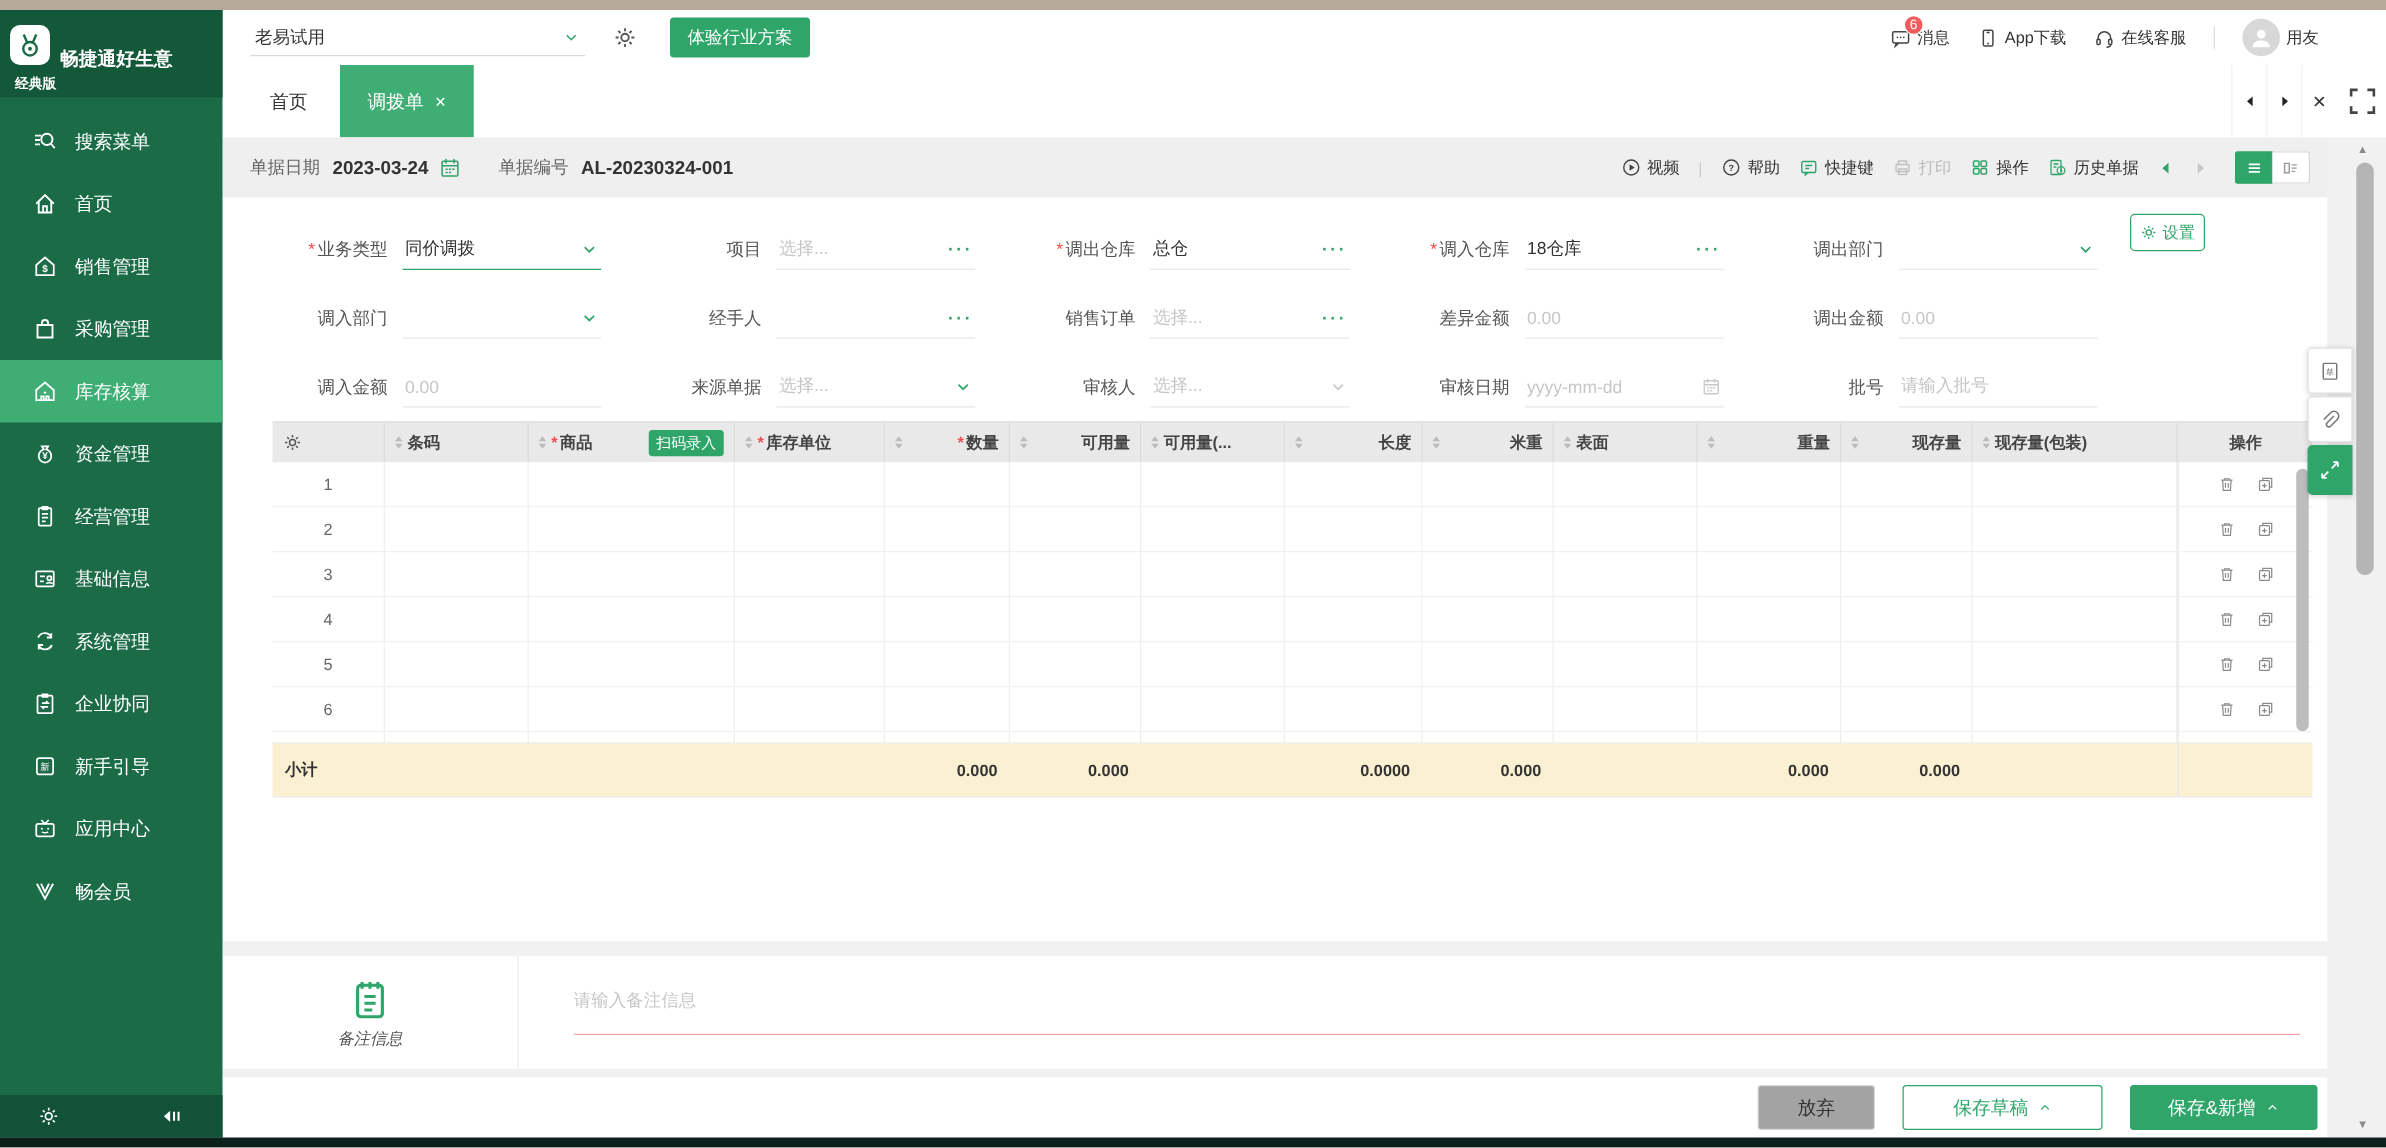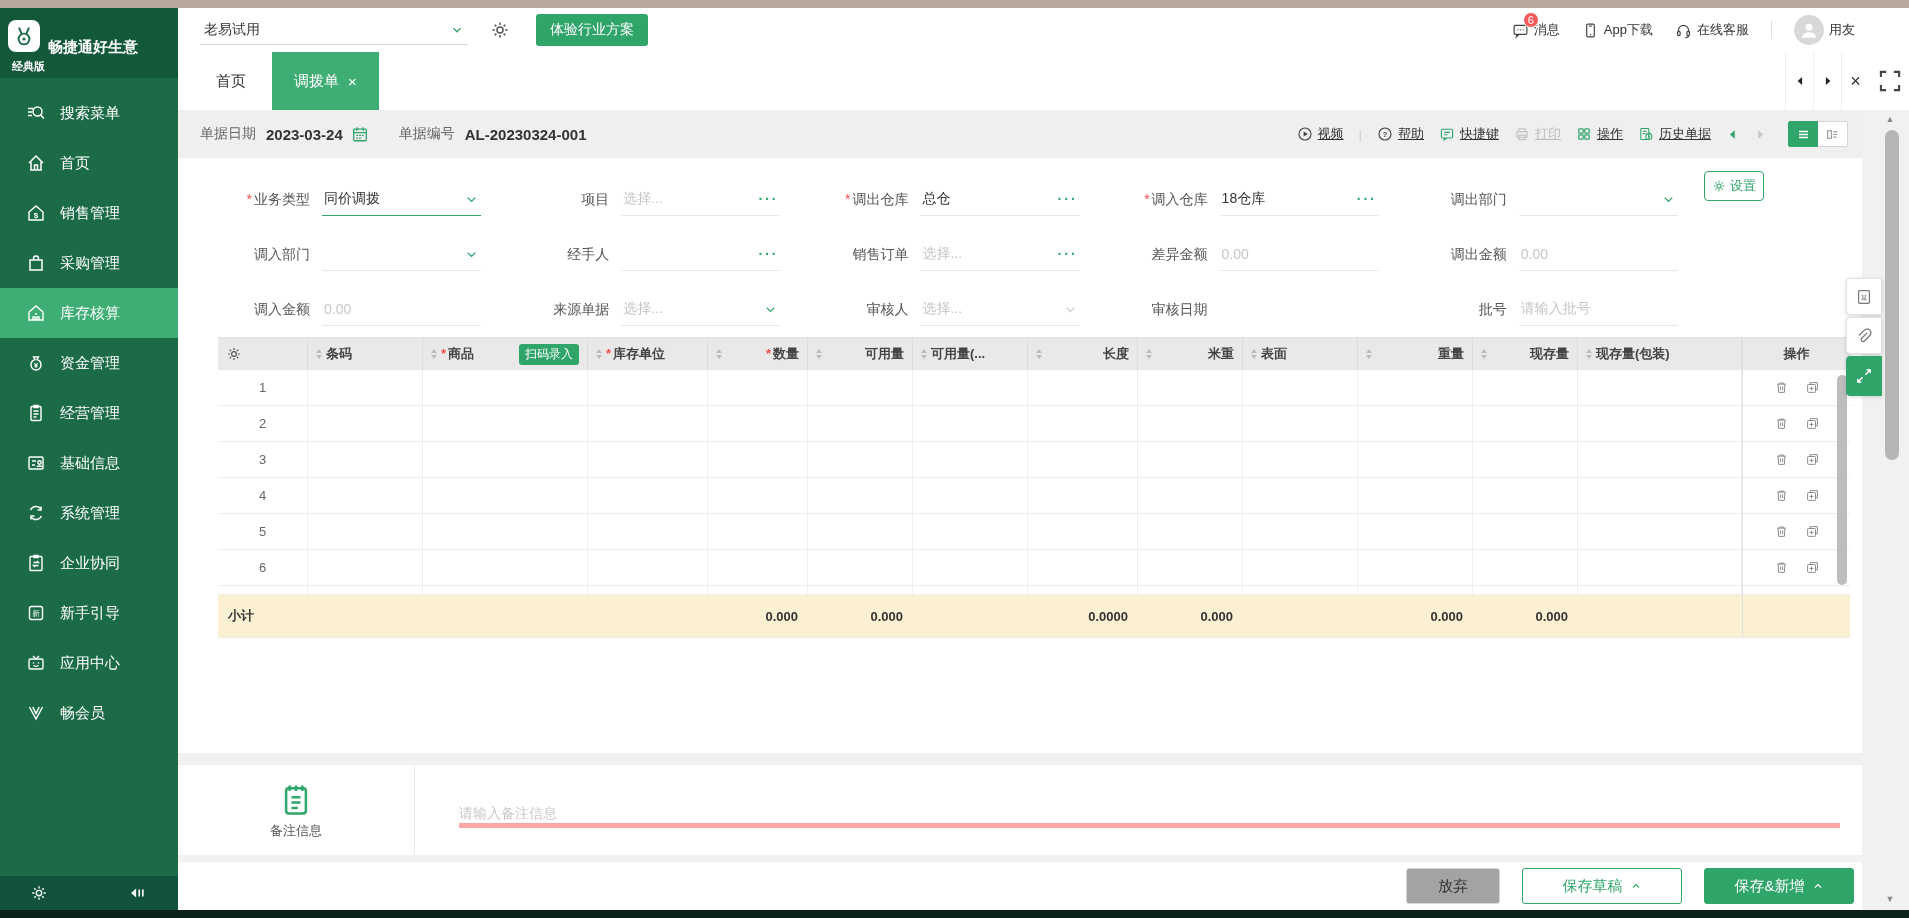--- a/index.html
+++ b/index.html
@@ -57,21 +57,21 @@
   .fs-btn{position:absolute;right:6px;top:16px;width:26px;height:26px;color:#444;cursor:pointer;}
 
   
   .workspace{position:absolute;left:0;top:102px;width:1731px;height:800px;background:#f1f1f2;}
   .toolbar{position:absolute;left:0;top:0;width:1684px;height:48px;background:#efeff0;display:flex;align-items:center;padding:0 14px 0 22px;font-size:13px;}
   .tb-label{color:#666;font-size:14px;}
   .tb-value{color:#333;font-size:15px;font-weight:bold;margin-left:10px;}
   .tb-cal{width:18px;height:18px;color:#2fa56a;margin-left:8px;cursor:pointer;}
   .tb-group2{margin-left:30px;display:flex;align-items:center;}
   .tb-right{margin-left:auto;display:flex;align-items:center;gap:15px;}
-  .tb-item{display:flex;align-items:center;gap:5px;color:#333;cursor:pointer;text-decoration:underline;}
+  .tb-item{display:flex;align-items:center;gap:5px;color:#333;cursor:pointer;}
   .tb-item .icon{width:16px;height:16px;}
   .tb-item.disabled{color:#bbb;cursor:default;}
   .tb-sep{color:#ccc;}
   .tb-caret{width:13px;height:13px;cursor:pointer;}
   .view-toggle{display:flex;margin-left:6px;}
   .vt{width:30px;height:26px;display:flex;align-items:center;justify-content:center;cursor:pointer;}
   .vt .icon{width:15px;height:15px;}
   .vt.on{background:#2fa56a;border:1px solid #2fa56a;color:#fff;border-radius:2px 0 0 2px;}
   .vt.off{background:#fff;border:1px solid #d5d5d5;border-left:none;color:#999;border-radius:0 2px 2px 0;}
 
@@ -116,25 +116,25 @@
   .ts.right{justify-content:flex-end;}
   .action-col{width:108px;flex:0 0 auto;border-left:1px solid #e0e0e0;}
   .ac-head{height:33px;background:#e9e9ea;border-top:1px solid #e0e0e0;display:flex;align-items:center;justify-content:center;font-size:13px;font-weight:bold;color:#444;}
   .ac-row{height:36px;background:#fff;border-bottom:1px solid #ededed;display:flex;align-items:center;justify-content:center;gap:16px;}
   .ac-row .icon{width:15px;height:15px;color:#8a8a8a;cursor:pointer;}
   .ac-gap{height:8px;background:#fff;}
   .ac-sub{height:43px;background:#fcf0d3;border-top:1px solid #eee;}
   .table-scroll{position:absolute;right:3px;top:38px;width:10px;height:210px;border-radius:5px;background:#bdbdbd;cursor:grab;}
 
   
-  .rm-left{width:237px;display:flex;flex-direction:column;align-items:center;justify-content:center;gap:5px;border-right:1px solid #ebebeb;}
+  .rm-left{width:237px;display:flex;flex-direction:column;align-items:center;justify-content:center;gap:5px;border-right:1px solid #ebebeb;font-style:italic;}
   .rm-left .icon{width:36px;height:36px;color:#2fa56a;}
   .rm-label{font-size:13px;color:#555;}
   .rm-input{flex:1;display:flex;align-items:center;padding:0 22px 0 44px;}
-  .rm-line{flex:1;height:36px;display:flex;align-items:flex-end;border-bottom:5px solid #fca5a5;color:#c8c8c8;font-size:14px;cursor:text;}
+  .rm-line{flex:1;height:36px;display:flex;align-items:flex-start;border-bottom:1px solid #fca5a5;color:#c8c8c8;font-size:14px;cursor:text;}
 
   
   .btn{height:36px;border-radius:3px;font-size:15px;display:flex;align-items:center;justify-content:center;gap:7px;cursor:pointer;font-family:inherit;}
   .btn .icon{width:12px;height:12px;}
   .btn-discard{width:94px;background:#a3a3a3;border:1px solid #d4d4d4;color:#333;}
   .btn-draft{width:160px;background:#fff;border:1px solid #2fa56a;color:#2fa56a;}
   .btn-save{width:150px;background:#2fa56a;border:1px solid #2fa56a;color:#fff;}
 
   
   .gutter{position:absolute;right:0;top:0;width:47px;height:800px;background:#f1f1f2;}
@@ -685,20 +685,34 @@
                   <span class="icon" style="width:15px;height:15px;">
                     <svg viewBox="0 0 20 20">
                       <path d="M5 7.5l5 5 5-5" fill="none" stroke="currentColor" stroke-width="1.8"></path>
                     </svg>
                   </span>
                 </span>
               </div>
             </div>
             <div class="field">
               <div class="f-label"><span class="lbltxt">审核日期</span></div>
+              <div class="f-control">
+                <span class="f-ph">yyyy-mm-dd</span>
+                <span class="f-adorn" style="color:#c9c9c9">
+                  <span class="icon" style="width:16px;height:16px;">
+                    <svg viewBox="0 0 20 20">
+                      <g fill="none" stroke="currentColor" stroke-width="1.4">
+                        <rect x="3" y="4.5" width="14" height="13" rx="1"></rect>
+                        <path d="M6.5 2.5v4M13.5 2.5v4M3 8.5h14"></path>
+                        <path d="M6 11.5h2M9 11.5h2M12 11.5h2M6 14.5h2M9 14.5h2"></path>
+                      </g>
+                    </svg>
+                  </span>
+                </span>
+              </div>
             </div>
             <div class="field">
               <div class="f-label"><span class="lbltxt">批号</span></div>
               <div class="f-control">
                 <span class="f-ph">请输入批号</span>
               </div>
             </div>
           </div>
         <button class="settings-btn">
           <span class="icon" id="ic-set-gear">

